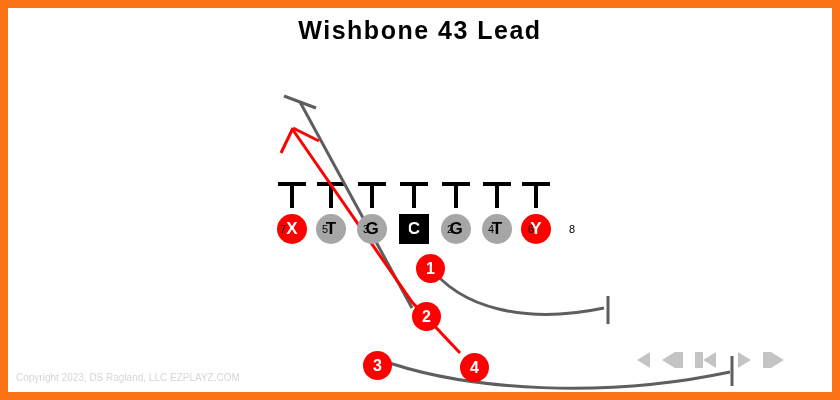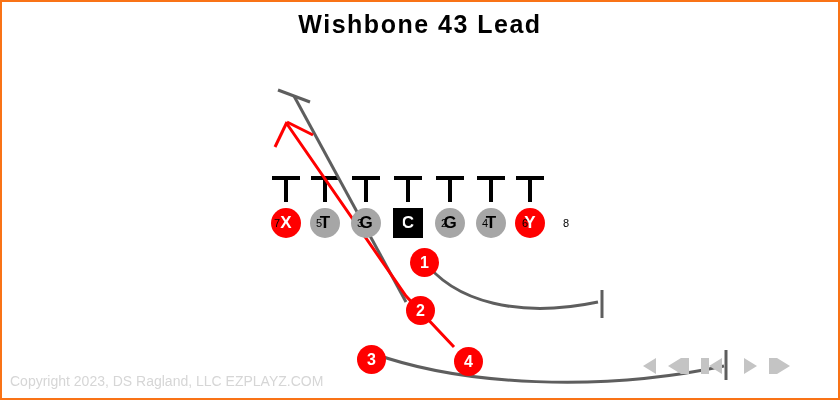--- a/index.html
+++ b/index.html
@@ -5,21 +5,21 @@
   html, body {
     margin: 0;
     padding: 0;
     background: #ffffff;
   }
   #page {
     position: relative;
     width: 840px;
     height: 400px;
     background: #ffffff;
-    border: 2px solid #f97316;
+    border: 8px solid #f97316;
     box-sizing: border-box;
     overflow: hidden;
     font-family: "Liberation Sans", sans-serif;
   }
   #play-title {
     position: absolute;
     top: 8px;
     left: 0;
     width: 100%;
     text-align: center;
@@ -72,21 +72,21 @@
     position: absolute;
     font-size: 11px;
     font-weight: normal;
     color: #000000;
     font-family: "Liberation Sans", sans-serif;
   }
   #copyright {
     position: absolute;
     left: 8px;
     bottom: 9px;
-    font-size: 14px;
+    font-size: 10px;
     color: #d6d6d6;
     font-family: "Liberation Sans", sans-serif;
     white-space: nowrap;
   }
   #playback-controls {
     position: absolute;
     right: 48px;
     bottom: 24px;
     display: flex;
     align-items: center;

